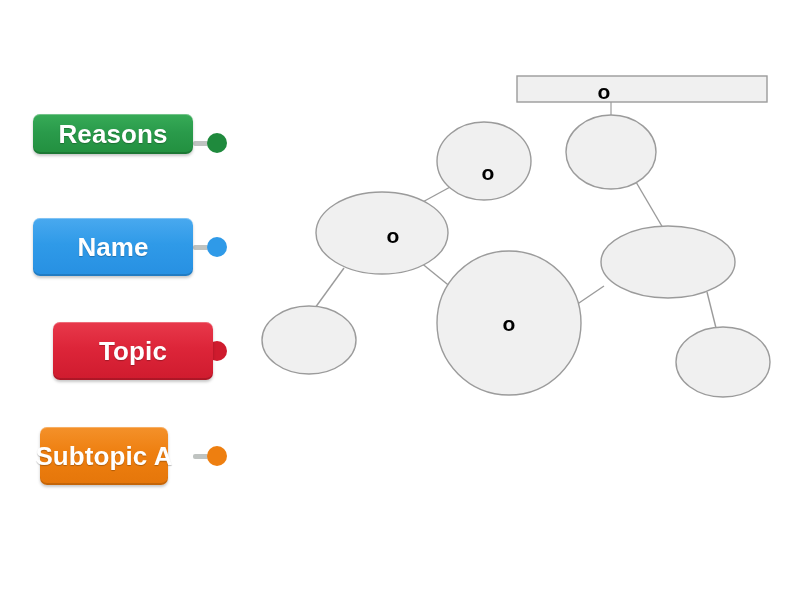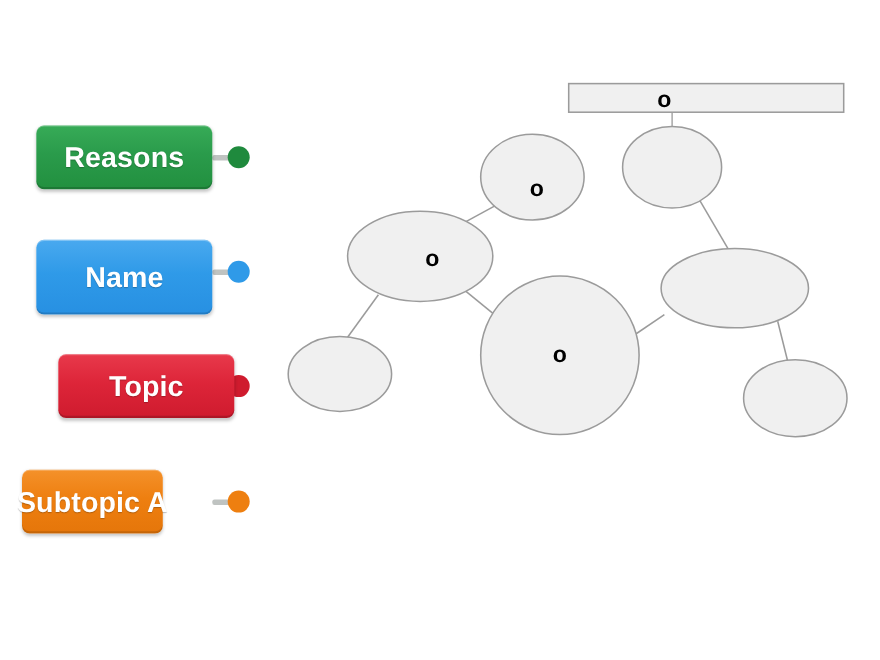--- a/index.html
+++ b/index.html
@@ -119,45 +119,45 @@
 <body>
 
 <div id="stage">
 
   <div id="labels-column">
 
     <div class="chip-connector" style="left:193px; top:133px;">
       <span class="chip-stem stem-green"></span>
       <span class="chip-knob knob-green"></span>
     </div>
-    <div class="label-chip chip-green" style="left:33px; top:114px; width:160px; height:58px;">
+    <div class="label-chip chip-green" style="left:33px; top:114px; width:160px; height:40px;">
       <span>Reasons</span>
     </div>
 
     <div class="chip-connector" style="left:193px; top:237px;">
       <span class="chip-stem stem-blue"></span>
       <span class="chip-knob knob-blue"></span>
     </div>
-    <div class="label-chip chip-blue" style="left:33px; top:218px; width:160px; height:68px;">
+    <div class="label-chip chip-blue" style="left:33px; top:218px; width:160px; height:58px;">
       <span>Name</span>
     </div>
 
     <div class="chip-connector" style="left:193px; top:341px;">
       <span class="chip-stem stem-red"></span>
       <span class="chip-knob knob-red"></span>
     </div>
     <div class="label-chip chip-red" style="left:33px; top:322px; width:160px; height:58px;">
       <span>Topic</span>
     </div>
 
     <div class="chip-connector" style="left:193px; top:446px;">
       <span class="chip-stem stem-orange"></span>
       <span class="chip-knob knob-orange"></span>
     </div>
-    <div class="label-chip chip-orange" style="left:20px; top:427px; width:128px; height:58px;">
+    <div class="label-chip chip-orange" style="left:40px; top:427px; width:128px; height:58px;">
       <span>Subtopic A</span>
     </div>
 
   </div>
 
   <div id="diagram">
     <svg width="800" height="600" viewBox="0 0 800 600" style="position:absolute; left:0; top:0;">
 
       <g>
         <line x1="419" y1="204" x2="452" y2="186" stroke="#9b9b9b" stroke-width="1.4"></line>

